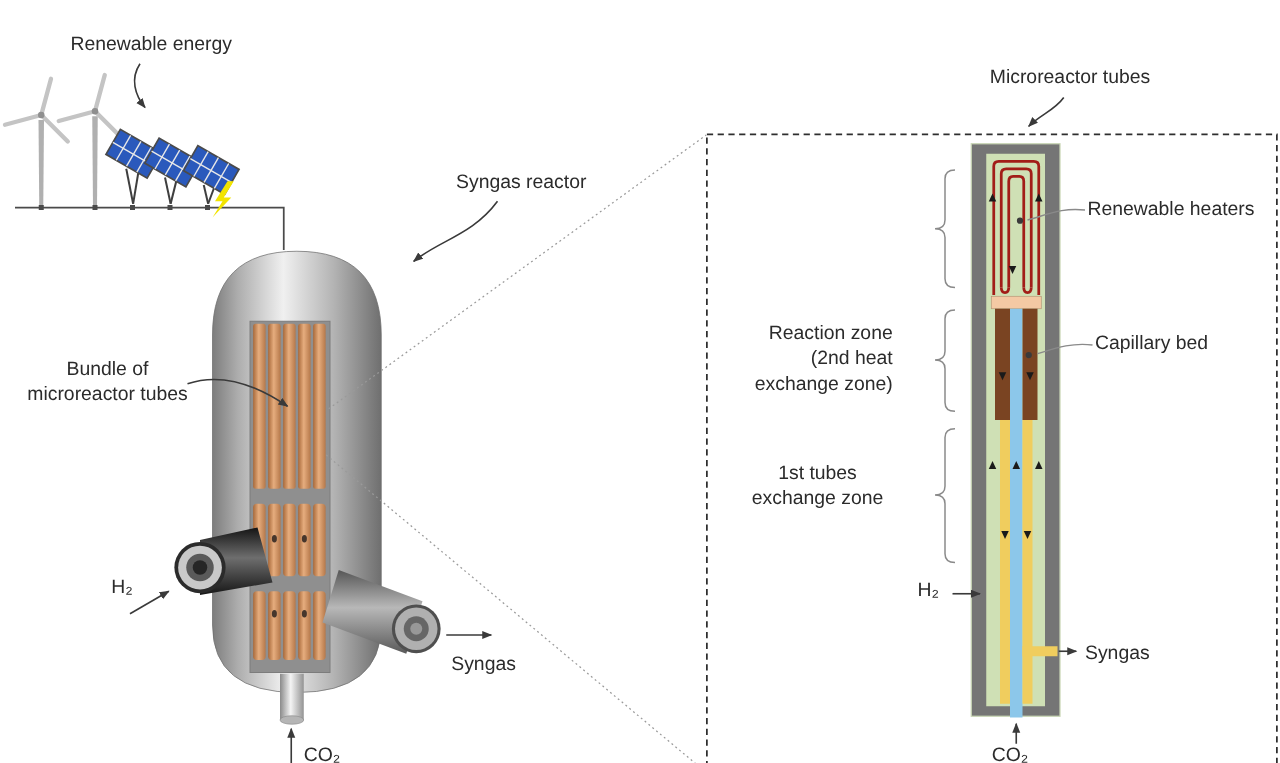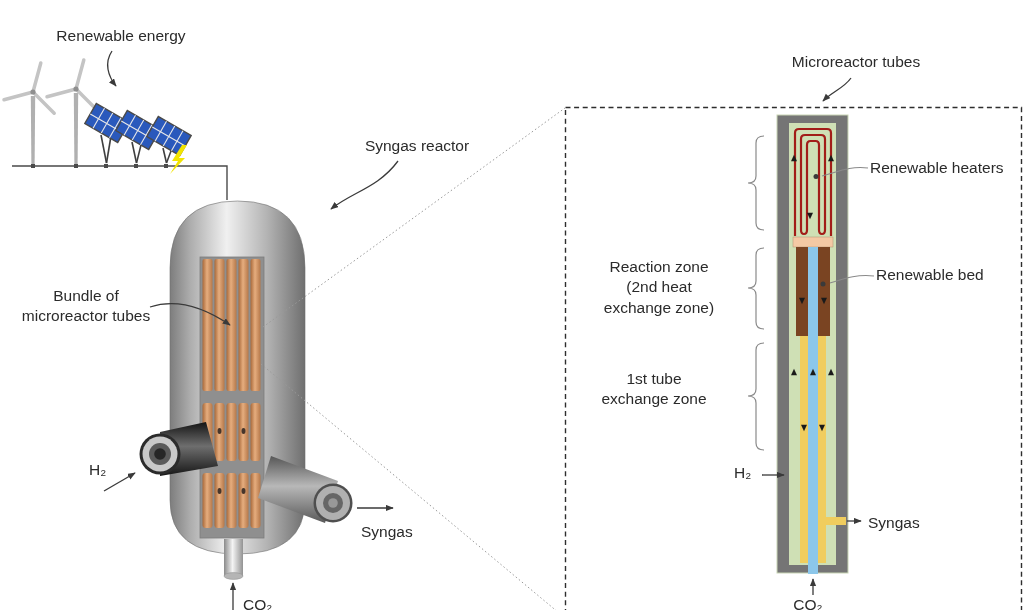--- a/index.html
+++ b/index.html
@@ -260,23 +260,23 @@
 <div class="lbl ctr" style="left:121px;top:6px;">Renewable energy</div>
 <div class="lbl ctr" style="left:417px;top:116px;text-align:right;">Syngas reactor</div>
 <div class="lbl ctr" style="left:86px;top:266px;">Bundle of
 microreactor tubes</div>
 <div class="lbl" style="left:89px;top:440px;">H₂</div>
 <div class="lbl" style="left:361px;top:502px;">Syngas</div>
 <div class="lbl" style="left:243px;top:575px;">CO₂</div>
 
 <div class="lbl ctr" style="left:856px;top:32px;">Microreactor tubes</div>
 <div class="lbl" style="left:870px;top:138px;">Renewable heaters</div>
-<div class="lbl ctr" style="left:659px;top:237px;">Reaction zone
+<div class="lbl ctr" style="left:659px;top:237px;text-align:right;">Reaction zone
 (2nd heat
 exchange zone)</div>
-<div class="lbl" style="left:876px;top:245px;">Renewable bed</div>
-<div class="lbl ctr" style="left:654px;top:349px;">1st tube
+<div class="lbl" style="left:876px;top:245px;">Capillary bed</div>
+<div class="lbl ctr" style="left:654px;top:349px;">1st tubes
 exchange zone</div>
 <div class="lbl" style="left:734px;top:443px;">H₂</div>
 <div class="lbl" style="left:868px;top:493px;">Syngas</div>
 <div class="lbl ctr" style="left:808px;top:575px;">CO₂</div>
 
 </div>
 
 </body></html>

